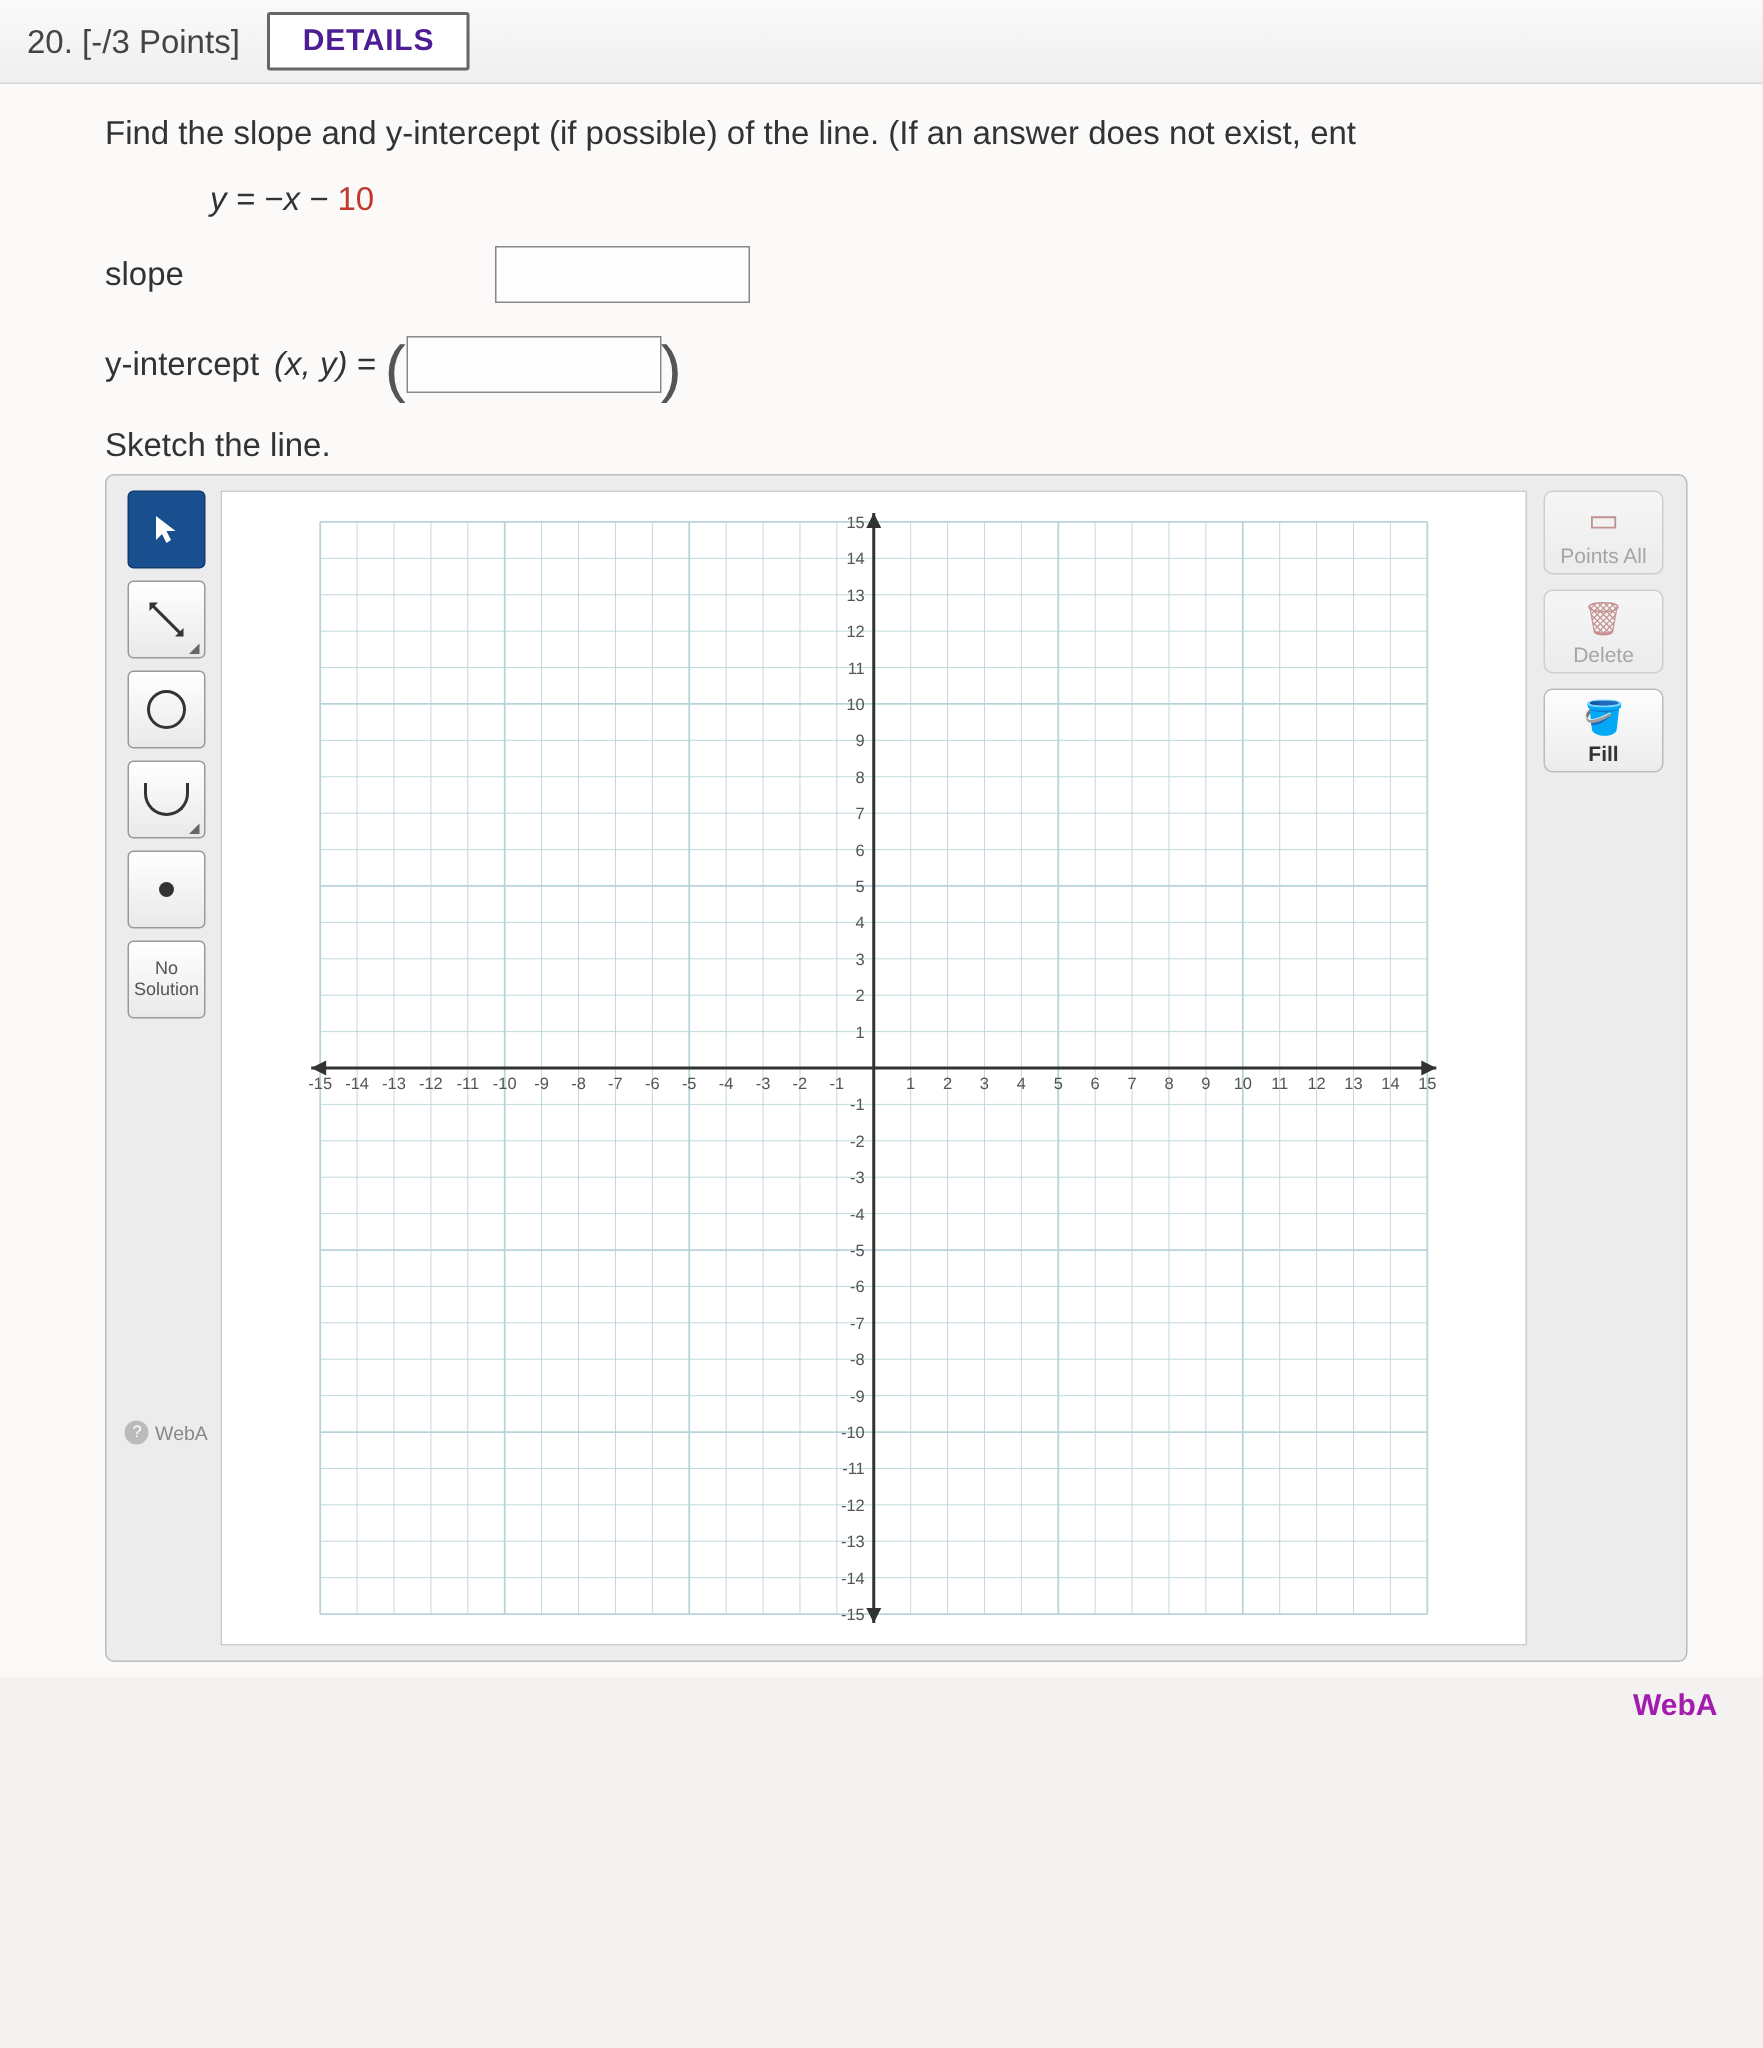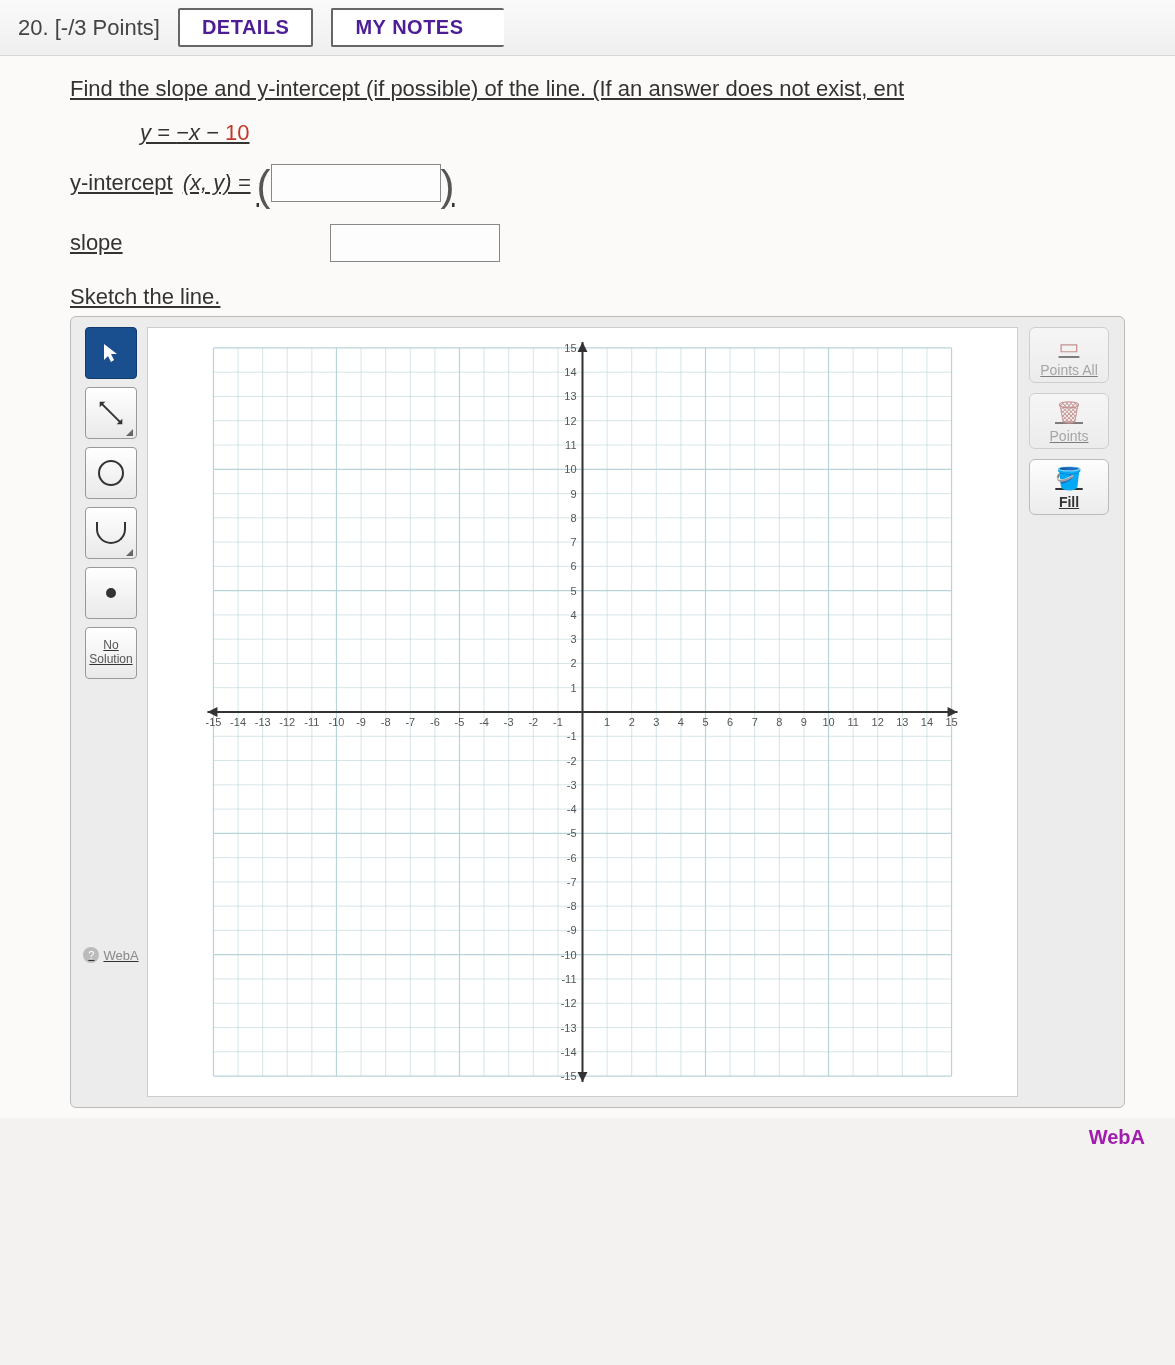--- a/index.html
+++ b/index.html
@@ -23,21 +23,21 @@
     border: 2px solid #666;
     background: #fff;
     padding: 6px 22px;
     font-size: 20px;
     font-weight: bold;
     color: #4c1d95;
     letter-spacing: 0.5px;
     border-radius: 2px;
   }
   .hbtn.partial { border-right: none; padding-right:40px; }
-  .content { padding: 20px 50px 10px 70px; background:#fbfaf9;text-decoration:underline; }
+  .content { padding: 20px 50px 10px 70px; background:#fbfaf9; }
   .prompt { font-size: 22px; color: #333; margin-bottom: 18px; }
   .equation { font-size: 22px; font-style: italic; margin: 6px 0 18px 70px; }
   .eq-var { font-style: italic; }
   .eq-num { color: #c0392b; font-style: normal; font-weight: normal; }
   .input-row { display: flex; align-items: center; margin: 14px 0 22px 0; }
   .label { font-size: 22px; width: 150px; }
   .label2 { font-size: 22px; margin-right: 10px;}
   .xy { font-style: italic; font-size: 22px; margin-right: 6px; }
   .ans-box {
     border: 1px solid #888; background: #fdfdfd; height: 38px; width: 170px;
@@ -102,43 +102,42 @@
 </style>
 </head>
 <body>
 
 <div class="header-row">
   <span class="qnum">
     <span>20.</span>
     <span>[-/3 Points]</span>
   </span>
   <span class="hbtn">DETAILS</span>
-  <span class="hbtn partial">MY NOTES</span>
 </div>
 
 <div class="content">
 
   <div class="prompt">Find the slope and y-intercept (if possible) of the line. (If an answer does not exist, ent</div>
 
   <div class="equation">
     <span class="eq-var">y</span><span> = </span><span class="eq-var">−x − </span><span class="eq-num">10</span>
+  </div>
+
+  <div class="input-row">
+    <span class="label">slope</span>
+    <span style="width:110px"></span>
+    <span class="ans-box"></span>
   </div>
 
   <div class="input-row">
     <span class="label2">y-intercept</span>
     <span class="xy">(x, y) = </span>
     <span class="paren">(</span>
     <span class="ans-box"></span>
     <span class="paren">)</span>
-  </div>
-
-  <div class="input-row">
-    <span class="label">slope</span>
-    <span style="width:110px"></span>
-    <span class="ans-box"></span>
   </div>
 
   <div class="sketch-label">Sketch the line.</div>
 
   <div class="graph-area">
 
     <div class="toolbar-left">
       <div class="tool selected">
         <svg width="18" height="22" viewBox="0 0 18 22">
             <path d="M2 2 L2 18 L6 14 L9 20 L12 18 L9 12 L15 12 Z" fill="#fff"></path>
@@ -298,21 +297,21 @@
         </svg>
     </div>
 
     <div class="toolbar-right">
       <div class="rtool disabled">
         <span class="ricon">▭</span>
         <span>Points All</span>
       </div>
       <div class="rtool disabled">
         <span class="ricon">🗑</span>
-        <span>Points</span>
+        <span>Delete</span>
       </div>
       <div class="rtool fill">
         <span class="ricon">🪣</span>
         <span>Fill</span>
       </div>
     </div>
   </div>
 </div>
 
 <div class="footer">WebA</div>

